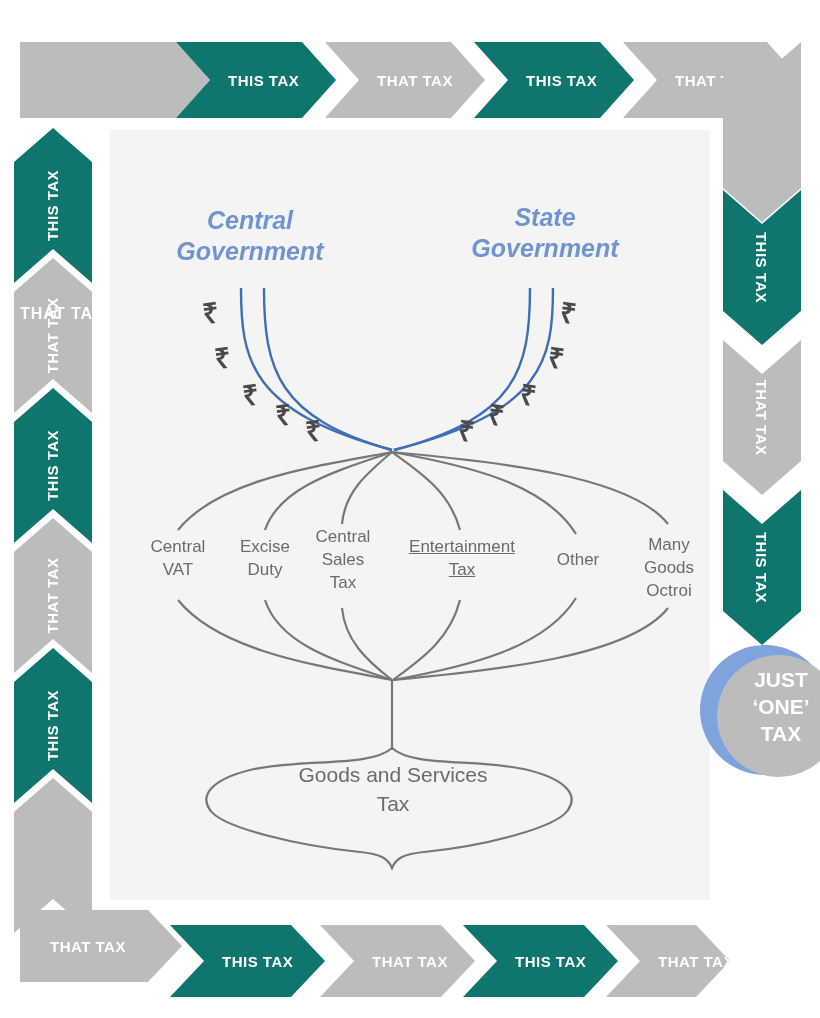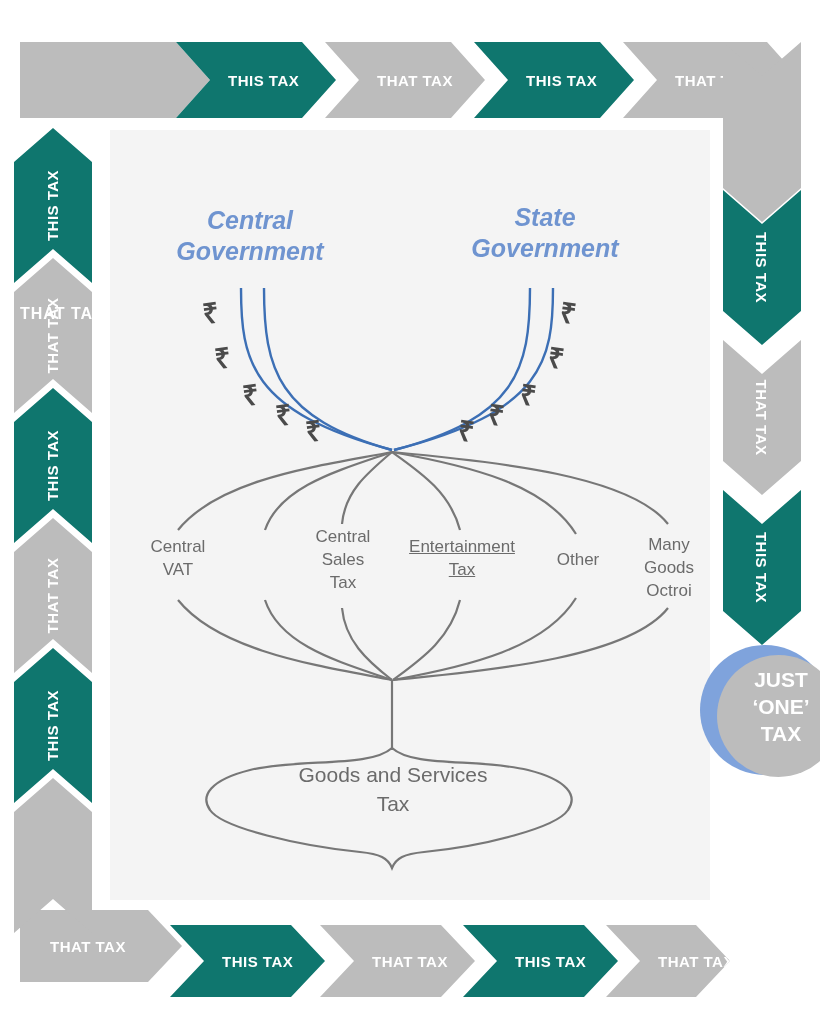--- a/index.html
+++ b/index.html
@@ -265,20 +265,24 @@
   <div class="rupee" style="left:560px;top:300px;transform:rotate(8deg);">₹</div>
   <div class="rupee" style="left:548px;top:345px;transform:rotate(8deg);">₹</div>
   <div class="rupee" style="left:520px;top:382px;transform:rotate(8deg);">₹</div>
   <div class="rupee" style="left:488px;top:402px;transform:rotate(8deg);">₹</div>
   <div class="rupee" style="left:458px;top:418px;transform:rotate(8deg);">₹</div>
 
   <div class="taxname" style="left:128px;top:536px;width:100px;">
     <div>Central</div>
     <div>VAT</div>
   </div>
+  <div class="taxname" style="left:218px;top:536px;width:94px;">
+    <div>Excise</div>
+    <div>Duty</div>
+  </div>
   <div class="taxname" style="left:297px;top:526px;width:92px;">
     <div>Central</div>
     <div>Sales</div>
     <div>Tax</div>
   </div>
   <div class="taxname" style="left:388px;top:536px;width:148px;text-decoration:underline;">
     <div>Entertainment</div>
     <div>Tax</div>
   </div>
   <div class="taxname" style="left:536px;top:549px;width:84px;">

